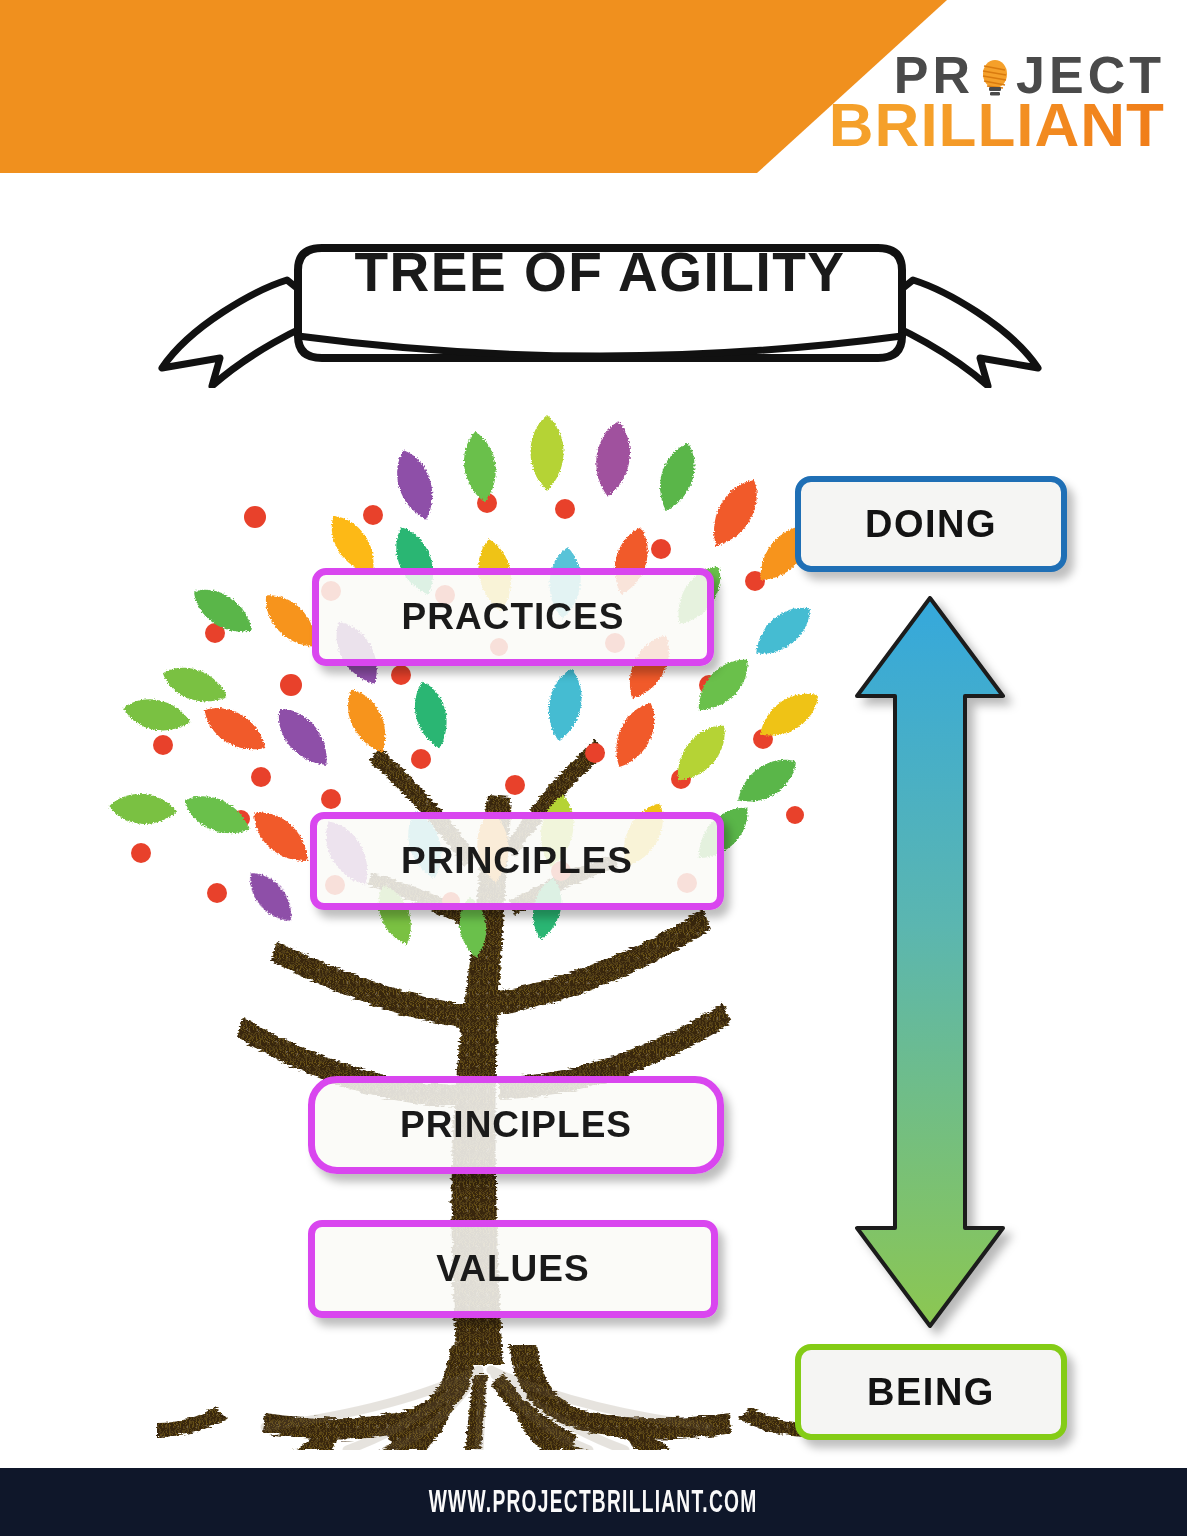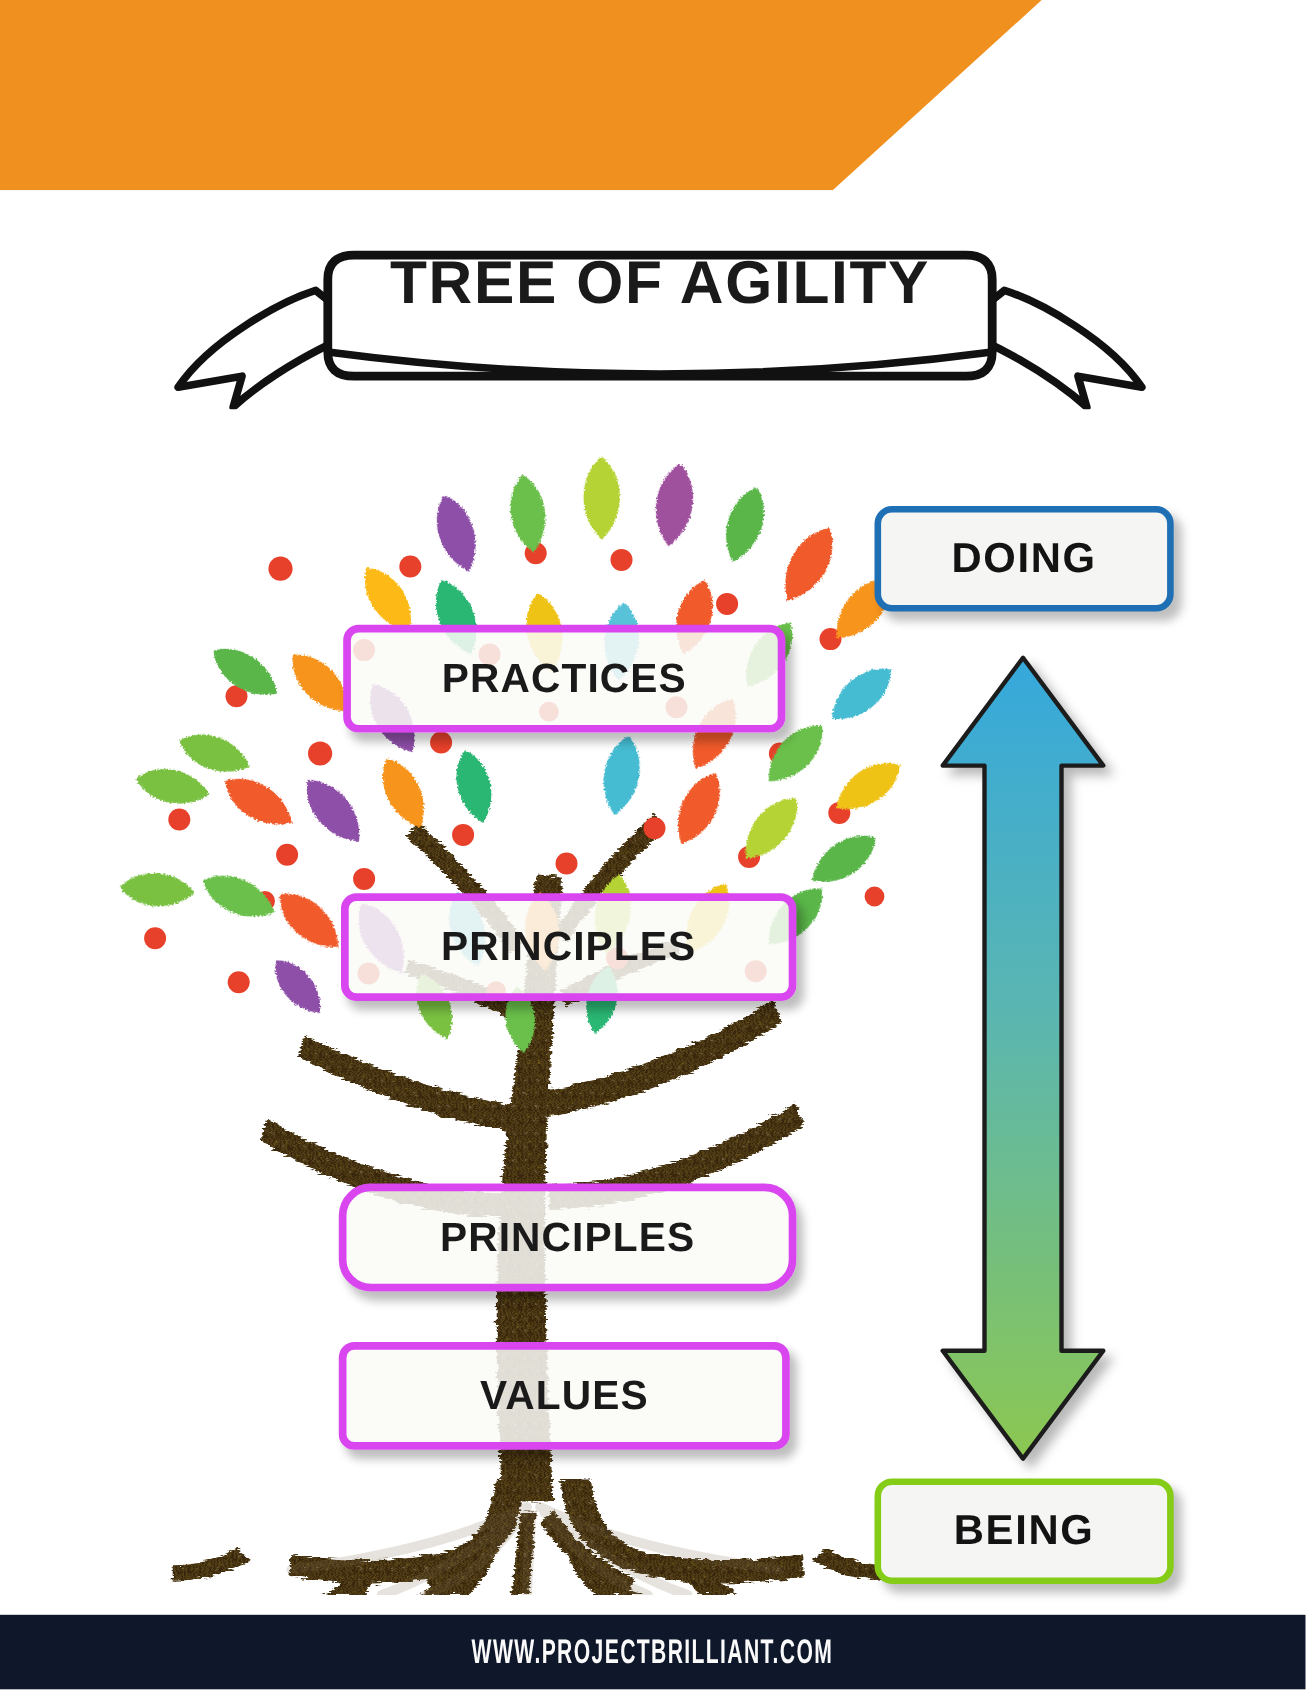--- a/index.html
+++ b/index.html
@@ -37,21 +37,21 @@
     margin-top:-4px;
   }
   .bulb{
     display:inline-block;width:40px;height:40px;position:relative;
     vertical-align:-6px;margin:0 1px;
   }
   .bulb svg{position:absolute;left:0;top:0;}
 
   
   #banner{
-    position:absolute;left:150px;top:192px;width:900px;height:180px;
+    position:absolute;left:150px;top:208px;width:900px;height:180px;
   }
   #banner svg{display:block;}
   #banner-title{
     position:absolute;left:0;top:0;width:900px;height:128px;
     display:flex;align-items:center;justify-content:center;
     font-size:55px;font-weight:bold;color:#1A1A1A;letter-spacing:1.5px;
   }
 
   
   #tree-art{
@@ -76,21 +76,21 @@
 
   
   .sidebox{
     position:absolute;
     background:#F5F5F3;
     border-radius:16px;
     box-shadow:7px 8px 9px rgba(0,0,0,0.25);
     display:flex;align-items:center;justify-content:center;
     font-weight:bold;font-size:38px;letter-spacing:1.5px;color:#131313;
   }
-  #box-doing{left:795px;top:460px;width:260px;height:84px;border:6px solid #1F6FB5;}
+  #box-doing{left:795px;top:476px;width:260px;height:84px;border:6px solid #1F6FB5;}
   #box-being{left:795px;top:1344px;width:260px;height:84px;border:6px solid #84cc16;}
 
   
   #arrow{
     position:absolute;left:845px;top:592px;width:170px;height:740px;
     filter:drop-shadow(7px 7px 5px rgba(0,0,0,0.28));
   }
   #arrow svg{display:block;}
 
   
@@ -102,20 +102,37 @@
   #footer-text{
     color:#FAFAFA;font-size:31px;font-weight:bold;letter-spacing:2px;
     transform:scaleX(0.62);transform-origin:center;white-space:nowrap;
   }
 </style>
 </head>
 <body>
 
 <div id="header-band">
   <div id="header-orange"></div>
+  <div id="logo">
+    <div id="logo-line1"><span>PR</span><span class="bulb"><svg width="40" height="40" viewBox="0 0 40 40">
+            <g>
+              <ellipse cx="20" cy="15" rx="12" ry="14" fill="#F5A02A"></ellipse>
+              <g stroke="#D97B10" stroke-width="1.4">
+                <line x1="9" y1="7" x2="30" y2="11"></line>
+                <line x1="8" y1="12" x2="31" y2="16"></line>
+                <line x1="8" y1="17" x2="31" y2="21"></line>
+                <line x1="9" y1="22" x2="30" y2="26"></line>
+                <line x1="12" y1="27" x2="28" y2="29"></line>
+              </g>
+              <rect x="14" y="28" width="12" height="4" rx="1.2" fill="#4A4A4A"></rect>
+              <rect x="15" y="33" width="10" height="3.4" rx="1.2" fill="#4A4A4A"></rect>
+            </g>
+          </svg></span><span>JECT</span></div>
+    <div id="logo-line2">BRILLIANT</div>
+  </div>
 </div>
 
 <div id="banner">
   <svg width="900" height="180" viewBox="0 0 900 180">
     <g fill="#ffffff" stroke="#111111" stroke-width="7" stroke-linejoin="round">
       <path d="M137 72 C105 82 40 118 12 160 L70 150 L62 178 C98 146 150 118 182 108 Z"></path>
       <path d="M763 72 C795 82 860 118 888 160 L830 150 L838 178 C802 146 750 118 718 108 Z"></path>
     </g>
     <path d="M148 62 Q148 40 172 40 L728 40 Q752 40 752 62 L752 128 Q752 150 728 150 L172 150 Q148 150 148 128 Z" fill="#ffffff" stroke="#111111" stroke-width="8" stroke-linejoin="round"></path>
     <path d="M148 128 Q450 168 752 128" fill="none" stroke="#111111" stroke-width="7" stroke-linecap="round"></path>

